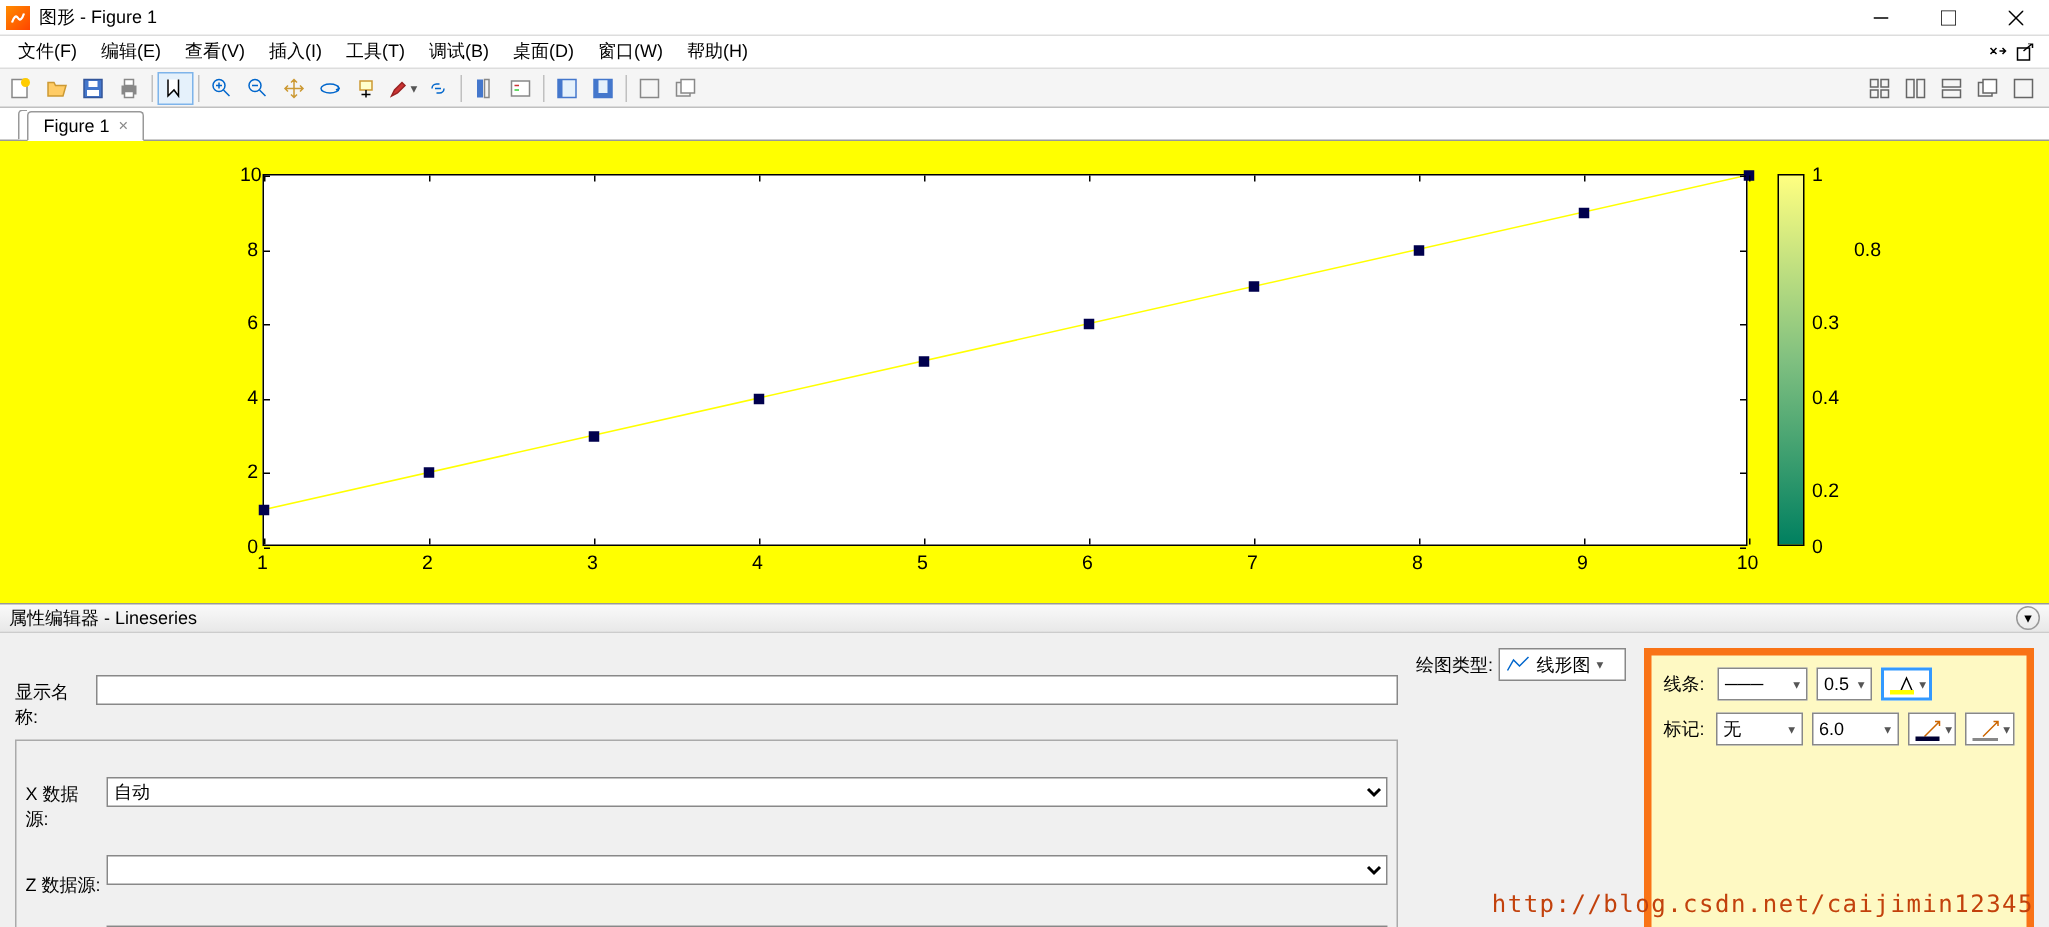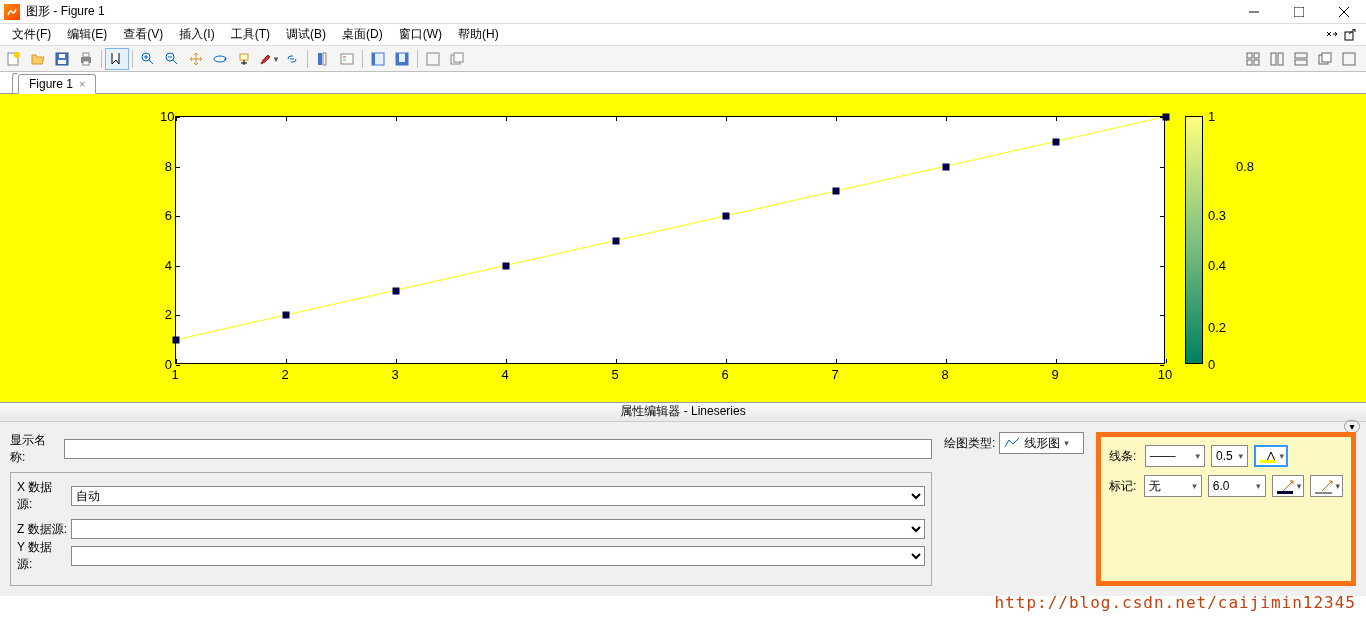--- a/index.html
+++ b/index.html
@@ -32,27 +32,27 @@
 .ytick { position:absolute; left:160px; font-size:13px; transform:translateY(-50%); text-align:right; width:12px; }
 .tickmark-x { position:absolute; width:1px; height:4px; background:#000; top:0; }
 .tickmark-x2 { position:absolute; width:1px; height:4px; background:#000; bottom:0; }
 .tickmark-y { position:absolute; height:1px; width:4px; background:#000; left:0; }
 .tickmark-y2 { position:absolute; height:1px; width:4px; background:#000; right:0; }
 .colorbar { position:absolute; left:1185px; top:22px; width:18px; height:248px; background:linear-gradient(to top,#008060,#80c080,#ffff80); border:1px solid #000; }
 .cb-tick { position:absolute; left:1208px; font-size:13px; transform:translateY(-50%); }
 .marker { position:absolute; width:7px; height:7px; background:#00004d; transform:translate(-50%,-50%); }
 .plot-line { position:absolute; inset:0; pointer-events:none; }
 
-.prop-title { height:20px; background:linear-gradient(#fafafa,#e8e8e8); border-top:1px solid #999; border-bottom:1px solid #ccc; padding:0 6px; display:flex; align-items:center; font-size:11px;flex-direction:column; }
+.prop-title { height:20px; background:linear-gradient(#fafafa,#e8e8e8); border-top:1px solid #999; border-bottom:1px solid #ccc; padding:0 6px; display:flex; align-items:center; font-size:11px; }
 .prop-title-right { margin-left:auto; width:16px; height:16px; border:1px solid #999; border-radius:8px; display:flex; align-items:center; justify-content:center; cursor:pointer; font-size:10px; }
 
 .prop-body { padding:10px; display:flex; gap:12px; background:#f0f0f0; }
 .left-col { flex:1; }
 .row { display:flex; align-items:center; margin-bottom:6px; gap:4px; }
-.lbl { width:50px; text-align:left; }
+.lbl { width:50px; text-align:left;margin-top:21px; }
 .txt { flex:1; height:20px; border:1px solid #888; background:#fff; padding:0 4px; }
 .sel { height:20px; border:1px solid #888; background:#fff; }
 .datasrc-box { border:1px solid #aaa; padding:6px; background:#f0f0f0; }
 
 .mid-col { width:140px; }
 .plot-type-box { display:flex; align-items:center; gap:4px; }
 .plot-type-sel { flex:1; height:22px; border:1px solid #888; background:#fff; display:flex; align-items:center; padding:0 4px; gap:4px; }
 
 .style-col { width:260px; border:5px solid #f97316; padding:8px; background:#fef9c3; }
 .style-row { display:flex; align-items:center; gap:6px; margin-bottom:8px; }

